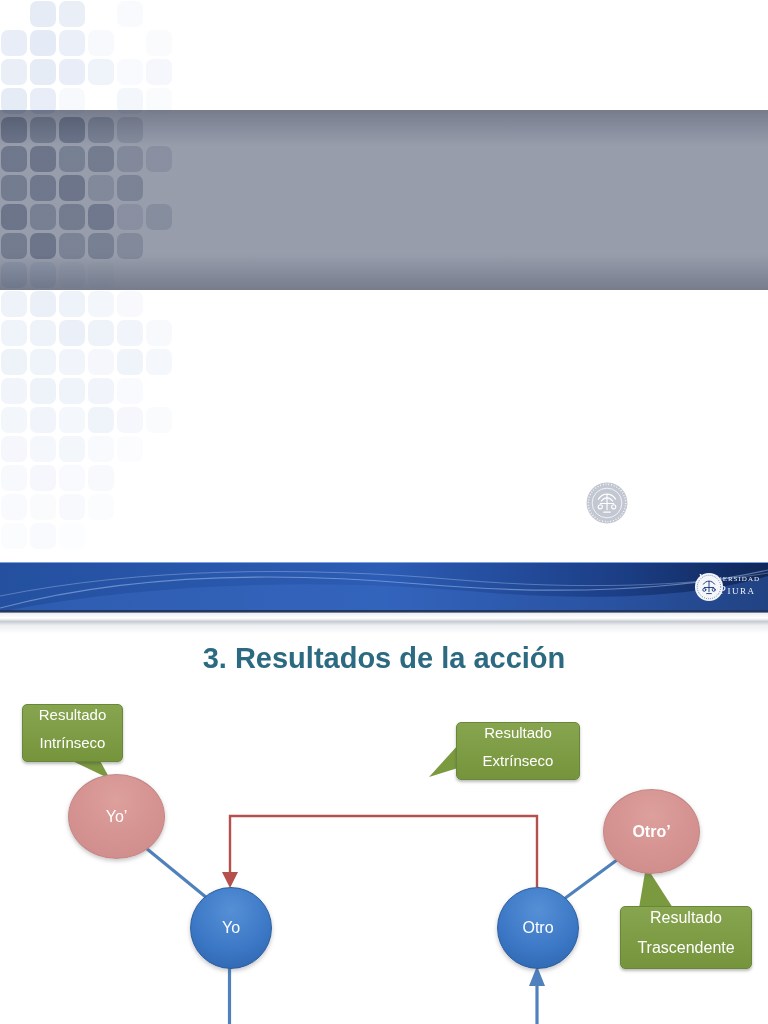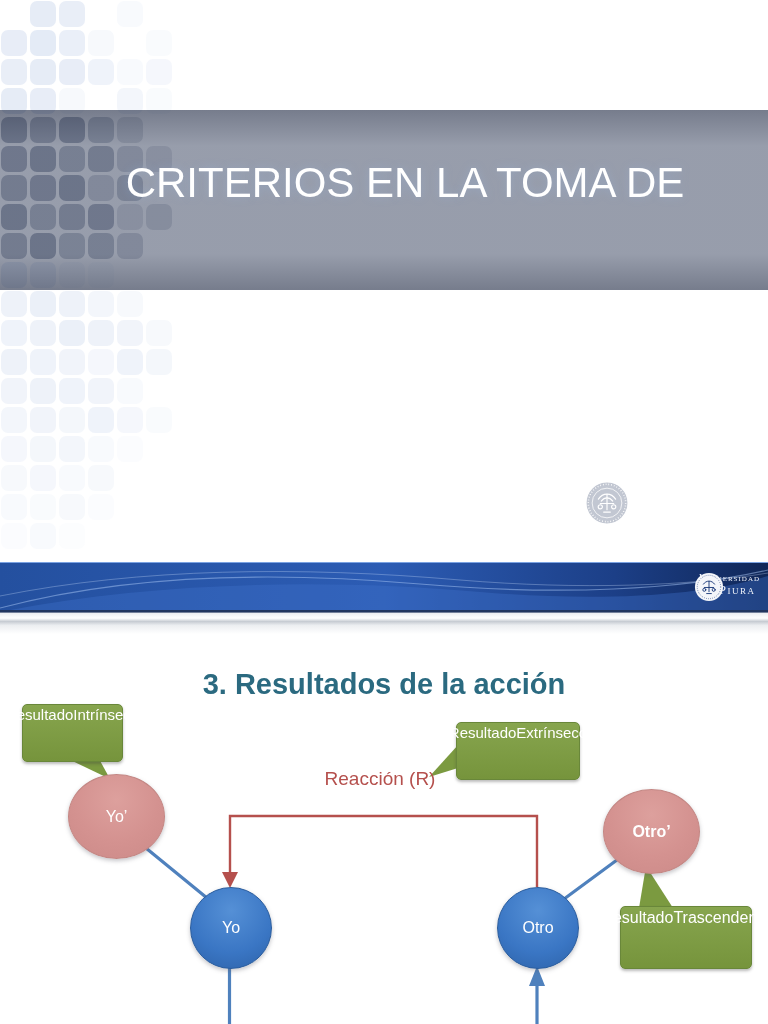--- a/index.html
+++ b/index.html
@@ -39,28 +39,28 @@
   #logo-footer .words{margin-left:5px;color:#eef2fa;font-family:"Liberation Serif",serif;font-variant:small-caps;}
   #logo-footer .w1{font-size:10px;letter-spacing:1px;line-height:11px;}
   #logo-footer .w2{font-size:13px;letter-spacing:1.5px;line-height:13px;}
 
   
   #separator{position:absolute;left:0;top:610px;width:768px;height:24px;z-index:6;
     background:linear-gradient(180deg,#22365f 0%,#22365f 8%,#eef0f3 14%,#ffffff 34%,#c7ccd3 48%,#eceef1 64%,#ffffff 100%);}
 
   
   #slide2{position:absolute;left:0;top:634px;width:768px;height:390px;background:#fff;}
-  #slide2-heading{position:absolute;left:0;top:668px;width:768px;text-align:center;z-index:3;
+  #slide2-heading{position:absolute;left:0;top:642px;width:768px;text-align:center;z-index:3;
     font-size:29px;font-weight:bold;color:#2b6a80;}
   #diagram-svg{position:absolute;left:0;top:0;width:768px;height:1024px;z-index:2;pointer-events:none;}
 
   .callout{position:absolute;z-index:3;border-radius:5px;color:#fff;text-align:center;
     background:linear-gradient(180deg,#87a54e 0%,#76943c 100%);
     border:1px solid #69873a;box-shadow:0 2px 3px rgba(60,60,60,.35);
-    font-size:15px;line-height:20px;display:flex;flex-direction:row;justify-content:center;}
+    font-size:15px;line-height:20px;display:flex;flex-direction:column;gap:8px;}
   #callout-intrinseco{left:22px;top:704px;width:99px;height:56px;}
   #callout-extrinseco{left:456px;top:722px;width:122px;height:56px;}
   #callout-trascendente{left:620px;top:906px;width:130px;height:61px;font-size:16px;line-height:22px;}
 
   .node{position:absolute;z-index:3;border-radius:50%;color:#fff;display:flex;
     align-items:center;justify-content:center;font-size:16px;
     box-shadow:0 2px 4px rgba(90,90,100,.35);}
   .node.pink{background:radial-gradient(circle at 50% 30%,#dda09d 0%,#d49290 55%,#cc8a88 100%);
     border:1px solid #c38784;}
   .node.blue{background:radial-gradient(circle at 50% 28%,#5590d6 0%,#3a76c4 60%,#2d62a8 100%);
@@ -171,21 +171,20 @@
         <div class="tile" style="left: 30px; top: 494px; background: rgb(199, 213, 236); opacity: 0.1;"></div>
         <div class="tile" style="left: 59px; top: 494px; background: rgb(199, 213, 236); opacity: 0.15;"></div>
         <div class="tile" style="left: 88px; top: 494px; background: rgb(199, 213, 236); opacity: 0.08;"></div>
         <div class="tile" style="left: 1px; top: 523px; background: rgb(199, 213, 236); opacity: 0.08;"></div>
         <div class="tile" style="left: 30px; top: 523px; background: rgb(199, 213, 236); opacity: 0.12;"></div>
         <div class="tile" style="left: 59px; top: 523px; background: rgb(199, 213, 236); opacity: 0.06;"></div>
       </div>
     <div id="title-band"></div>
 
     <div id="slide1-title">
-      <div>CRITERIOS EN LA TOMA DE</div>
     </div>
 
     <div id="logo-main">
       <svg class="seal" viewBox="-24 -24 48 48">
         <circle cx="0" cy="0" r="22" fill="rgba(12,32,74,.25)" stroke="#ffffff" stroke-width="1.4"></circle>
         <circle cx="0" cy="0" r="19.5" fill="none" stroke="#ffffff" stroke-width="1.6" stroke-dasharray="0.8 2.1"></circle>
         <circle cx="0" cy="0" r="15.5" fill="none" stroke="#ffffff" stroke-width="0.8"></circle>
         <g stroke="#ffffff" stroke-width="1.2" fill="none" stroke-linecap="round">
           <path d="M-9,-4 C-4.5,-11 4.5,-11 9,-4"></path>
           <path d="M-6,-2 C-2.5,-6.5 2.5,-6.5 6,-2"></path>
@@ -245,21 +244,20 @@
     <line x1="621" y1="857" x2="564" y2="899" stroke="#4f81bd" stroke-width="3.2" stroke-linecap="round"></line>
 
     <path d="M 230 874 L 230 816 L 537 816 L 537 887" fill="none" stroke="#b5504d" stroke-width="2.4"></path>
     <polygon points="222,872 238,872 230,888" fill="#b5504d"></polygon>
 
     <line x1="229.5" y1="966" x2="229.5" y2="1024" stroke="#4f81bd" stroke-width="3.2"></line>
     <line x1="537" y1="1024" x2="537" y2="984" stroke="#4f81bd" stroke-width="3.2"></line>
     <polygon points="529,986 545,986 537,966" fill="#4f81bd"></polygon>
   </svg>
 
-  <div id="reaction-label">Reacción (R)</div>
 
   <div id="callout-intrinseco" class="callout">
     <span>Resultado</span>
     <span>Intrínseco</span>
   </div>
   <div id="callout-extrinseco" class="callout">
     <span>Resultado</span>
     <span>Extrínseco</span>
   </div>
   <div id="callout-trascendente" class="callout">

